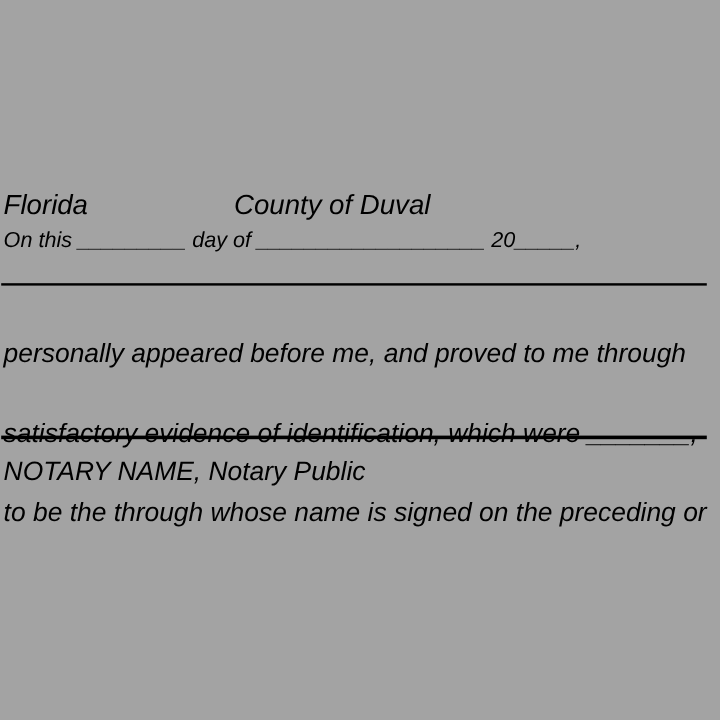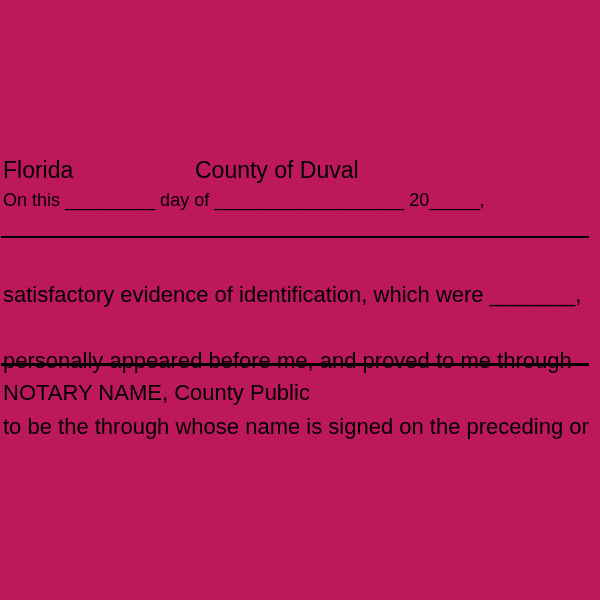--- a/index.html
+++ b/index.html
@@ -43,34 +43,34 @@
     left: 1px;
     width: 588px;
     background: #000000;
   }
   .rule-thin  { top: 236px; height: 2px; }
   .rule-thick { top: 363px; height: 3px; }
 </style>
 </head>
 <body>
 
-<div class="canvas" style="color: rgb(0, 0, 0); background: #be185d;">
+<div class="canvas" style="color: rgb(0, 0, 0); background: #a3a3a3; font-style: italic;">
 
   <span class="t title" style="left:3px; top:159px;">Florida</span>
 
   <span class="t title" style="left:149px; top:159px;margin-left:46px;">County of Duval</span>
 
   <span class="t dateline" style="left:3px; top:191px;">On this _________ day of ___________________ 20_____,</span>
 
   <div class="rule rule-thin" style="background: rgb(0, 0, 0);"></div>
 
   <div class="para">
+    <div>personally appeared before me, and proved to me through</div>
     <div>satisfactory evidence of identification, which were _______,</div>
-    <div>personally appeared before me, and proved to me through</div>
     <div>to be the through whose name is signed on the preceding or</div>
   </div>
 
   <div class="rule rule-thick" style="background: rgb(0, 0, 0);"></div>
 
-  <span class="t sig" style="left:3px; top:382px;">NOTARY NAME, County Public</span>
+  <span class="t sig" style="left:3px; top:382px;">NOTARY NAME, Notary Public</span>
 
 
 </div>
 
 </body></html>

